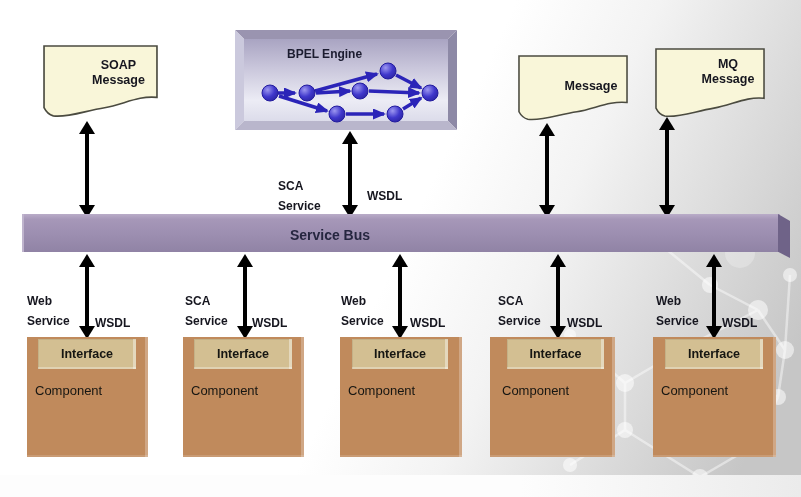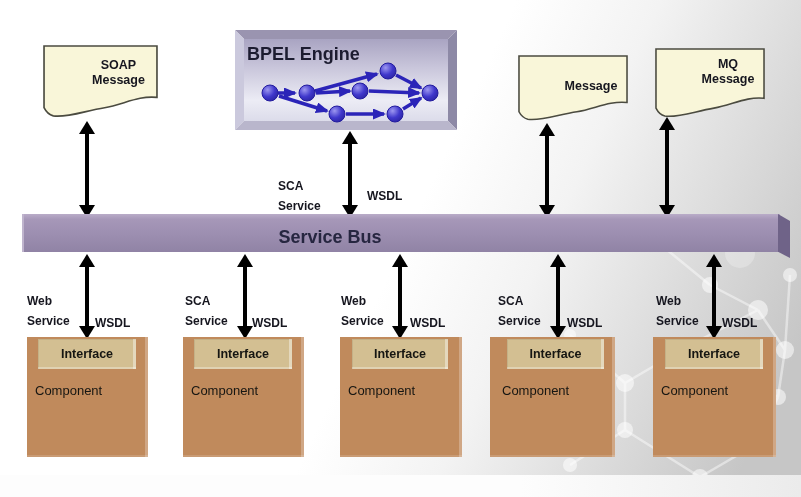--- a/index.html
+++ b/index.html
@@ -4,21 +4,21 @@
 <style>
   html,body{margin:0;padding:0;background:#fff;}
   .canvas{
     position:relative;width:801px;height:497px;overflow:hidden;
     font-family:"Liberation Sans","DejaVu Sans",sans-serif;
     background:linear-gradient(115deg,#ffffff 50%,#f3f3f3 64%,#dadada 80%,#c6c6c6 93%);
   }
   .bottom-strip{position:absolute;left:0;right:0;bottom:0;height:22px;
     background:linear-gradient(90deg,#fdfdfd 65%,#ebebeb 100%);}
   .lbl{position:absolute;font-weight:bold;font-size:12px;color:var(--text-color);white-space:nowrap;line-height:14px;}
-  .lbl-big{font-size:18px;}
+  .lbl-big{font-size:12px;margin-left:40px;}
   
   .doc{position:absolute;}
   .doc svg{position:absolute;left:0;top:0;width:100%;height:100%;}
   .docpath{fill:var(--document-fill);stroke:var(--document-border);stroke-width:1.6;}
   .doc .doc-text{position:absolute;left:0;right:0;text-align:center;font-weight:bold;
     font-size:12.5px;color:var(--text-color);line-height:15px;padding-left:36px;}
   
   .varrow{position:absolute;width:16px;}
   .varrow .shaft{position:absolute;left:50%;top:10px;bottom:10px;width:4px;
     transform:translateX(-50%);background:var(--arrow-color);}
@@ -28,21 +28,21 @@
   .varrow::after{content:"";position:absolute;bottom:0;left:0;width:0;height:0;
     border-left:8px solid transparent;border-right:8px solid transparent;
     border-top:13px solid var(--arrow-color);}
   
   .bus{position:absolute;left:22px;top:214px;width:756px;height:38px;
     background:linear-gradient(180deg,#b9acc8 0%,#a697b8 14%,var(--bus-fill) 55%,#9083a5 100%);
     border-left:2px solid #bfb4cd;}
   .bus-end{position:absolute;left:778px;top:214px;width:12px;height:44px;background:var(--bus-edge);
     clip-path:polygon(0 0,100% 16%,100% 100%,0 86%);}
   .bus-label{position:absolute;left:22px;top:227px;width:616px;text-align:center;
-    font-weight:bold;font-size:18px;color:#262640;}
+    font-weight:bold;font-size:14px;color:#262640;}
   
   .comp{position:absolute;top:337px;height:120px;background:var(--component-fill);
     box-shadow:inset -3px 0 0 rgba(255,255,255,.25), inset 0 -2px 0 rgba(255,255,255,.15);}
   .iface{position:absolute;top:2px;height:30px;background:var(--interface-fill);
     box-shadow:inset -3px 0 0 rgba(255,255,255,.4), inset 0 -2px 0 rgba(255,255,255,.3), inset 1px 1px 0 rgba(0,0,0,.07);
     text-align:center;font-weight:bold;font-size:12.5px;color:#161612;line-height:30px;}
   .comp-label{position:absolute;left:8px;top:46px;font-weight:normal;font-size:13px;color:#161612;}
   
   .bpel-box{position:absolute;left:235px;top:30px;width:222px;height:100px;}
   .grapharrow{stroke:var(--edge-blue);stroke-width:3.5;}

